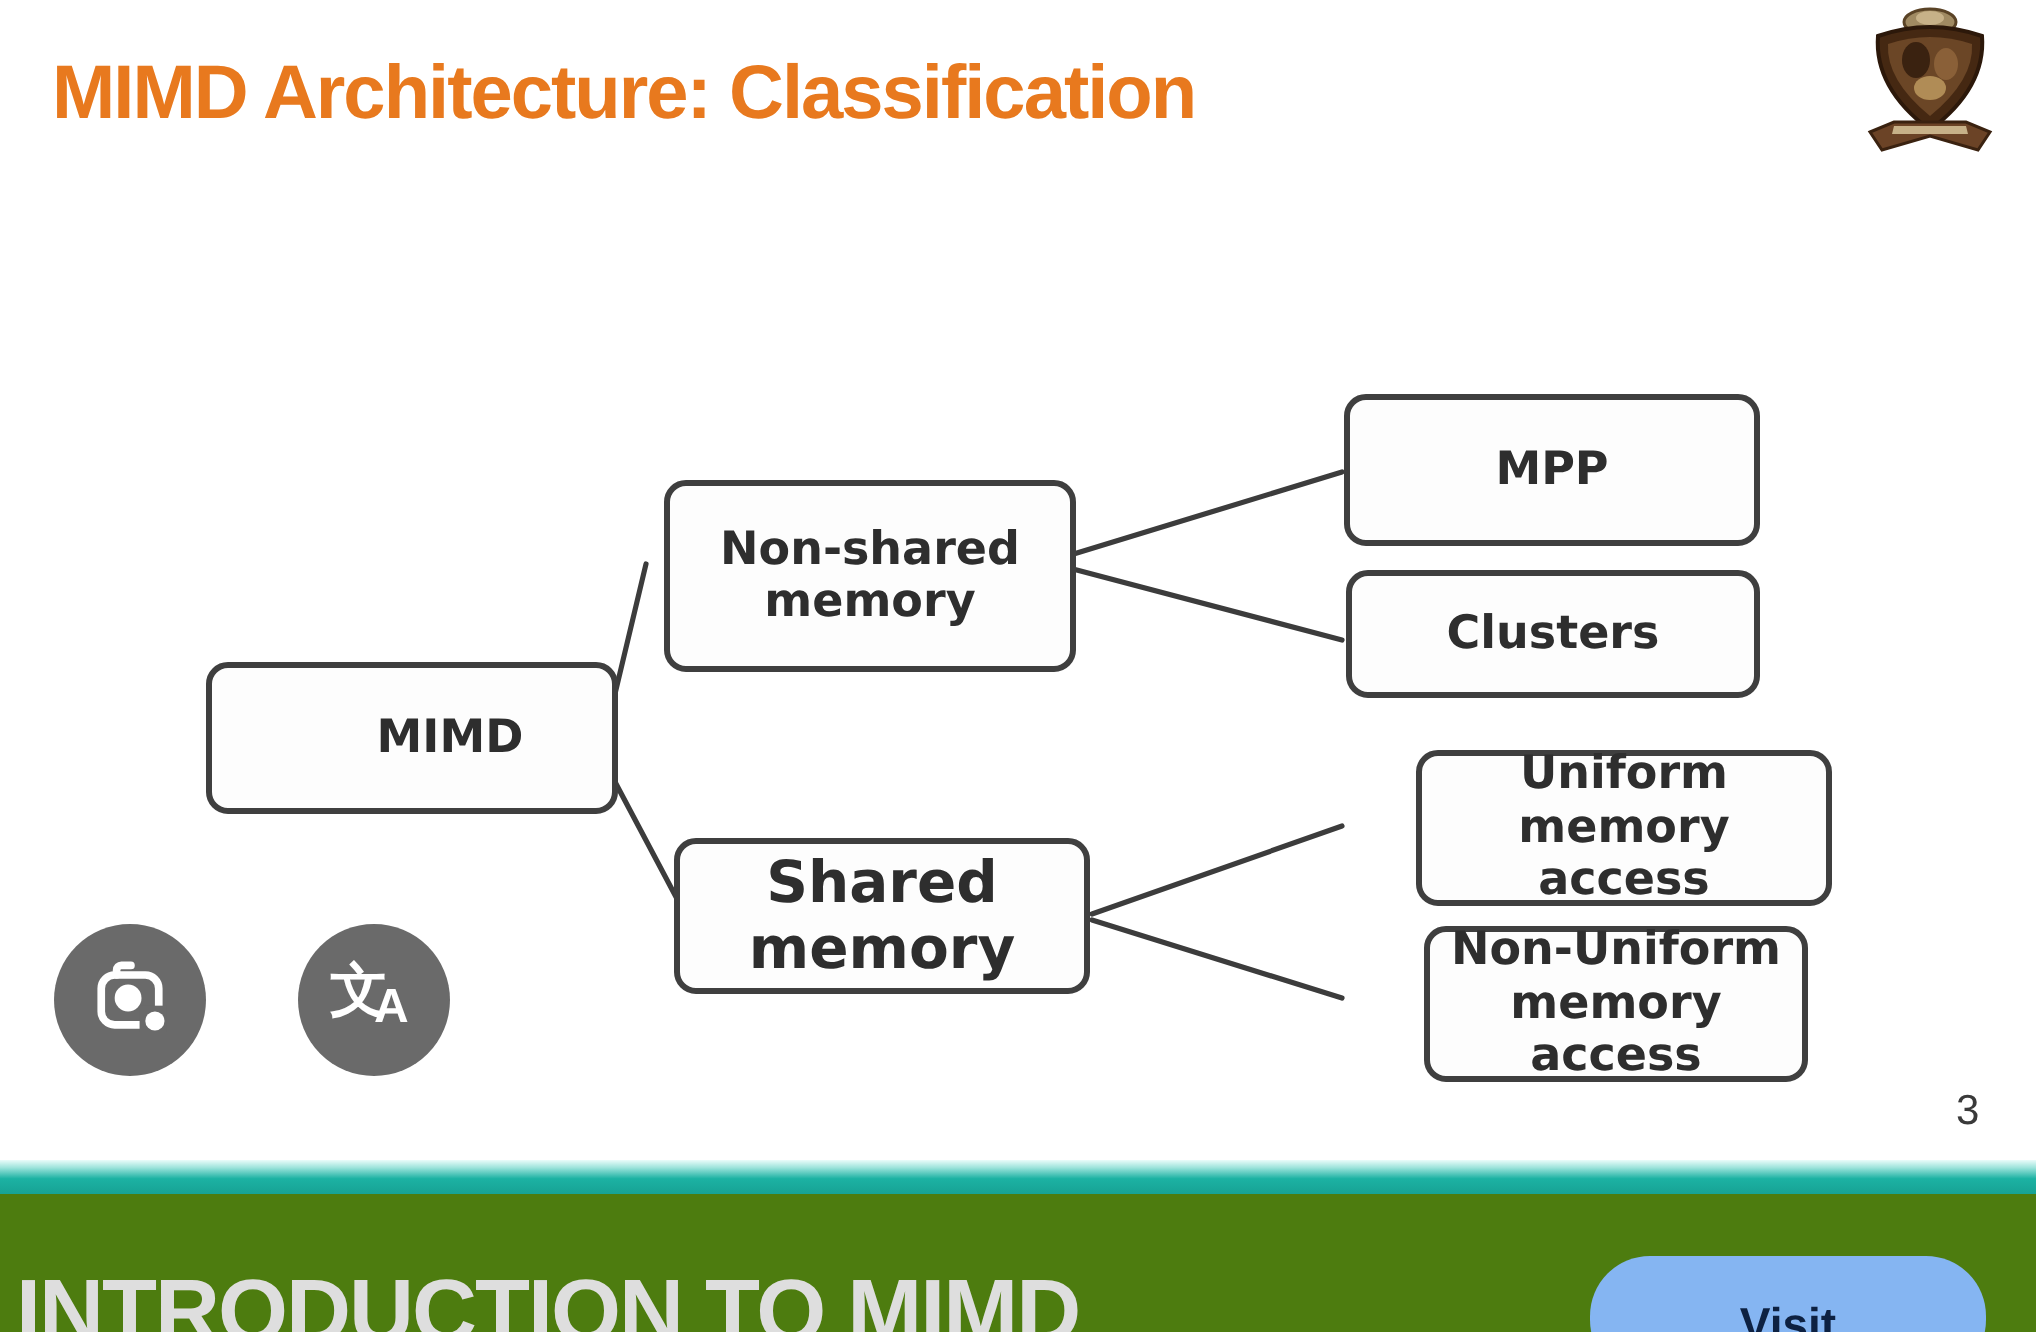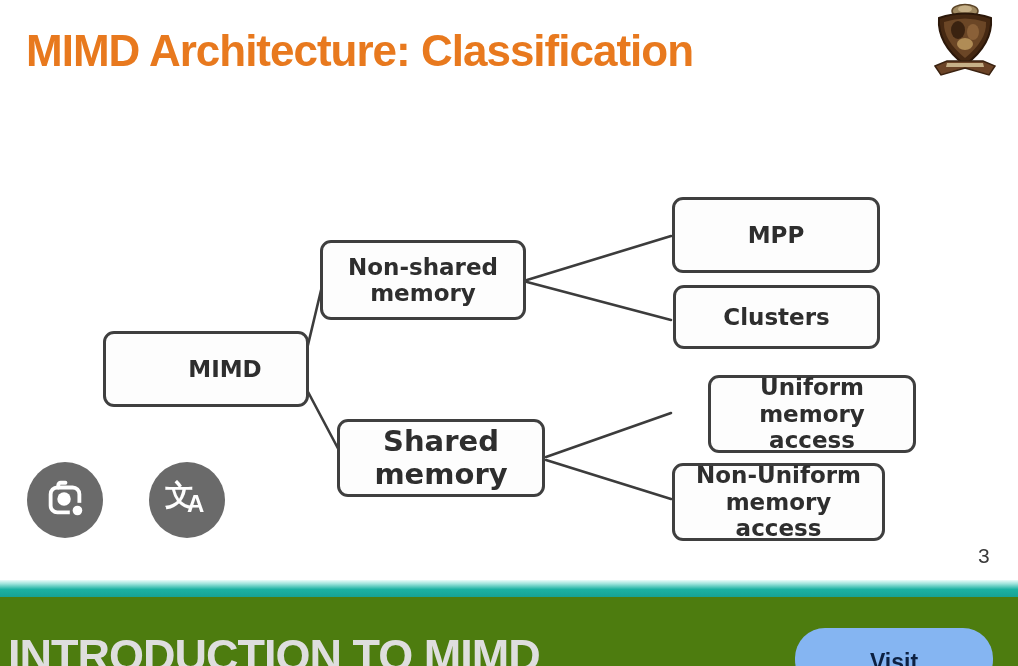--- a/index.html
+++ b/index.html
@@ -3,39 +3,39 @@
 <meta charset="utf-8">
 <style>
   html,body{margin:0;padding:0;background:#000;}
   .screen{
     position:relative;width:1018px;height:666px;overflow:hidden;
     background:#ffffff;font-family:"DejaVu Sans","Liberation Sans",sans-serif;
   }
   
   .slide-title{
     position:absolute;left:26px;top:26px;margin:0;
-    font-size:44px;font-weight:800;letter-spacing:-1px;
+    font-size:38px;font-weight:800;letter-spacing:-1px;
     color:#e8791e;font-family:"Liberation Sans",sans-serif;
   }
   .logo{position:absolute;left:928px;top:2px;width:74px;height:80px;}
   .connectors{position:absolute;left:0;top:0;width:1018px;height:666px;pointer-events:none;}
   .node{
     position:absolute;box-sizing:border-box;
     background:#fdfdfd;border:3px solid #3f3f3f;border-radius:11px;
     display:flex;align-items:center;justify-content:center;text-align:center;
     color:#2e2e2e;font-weight:700;font-size:23px;line-height:1.15;
     font-family:"DejaVu Sans",sans-serif;padding:4px 6px;
   }
   .node-root      {left:103px;top:331px;width:206px;height:76px;padding-left:44px;}
-  .node-nonshared {left:320px;top:240px;width:206px;height:80px;}
+  .node-nonshared {left:332px;top:240px;width:206px;height:96px;}
   .node-shared    {left:337px;top:419px;width:208px;height:78px;font-size:29px;}
   .node-mpp       {left:672px;top:197px;width:208px;height:76px;}
   .node-clusters  {left:673px;top:285px;width:207px;height:64px;}
   .node-uma       {left:672px;top:375px;width:208px;height:78px;margin-left:36px;}
-  .node-numa      {left:672px;top:463px;width:213px;height:78px;}
+  .node-numa      {left:712px;top:463px;width:192px;height:78px;}
   .page-number{
     position:absolute;left:978px;top:544px;font-size:21px;color:#3a3a3a;
     font-family:"Liberation Sans",sans-serif;
   }
   
   .circle-btn{
     position:absolute;width:76px;height:76px;border-radius:50%;
     background:#6a6a6a;display:flex;align-items:center;justify-content:center;
     border:none;cursor:pointer;
   }

